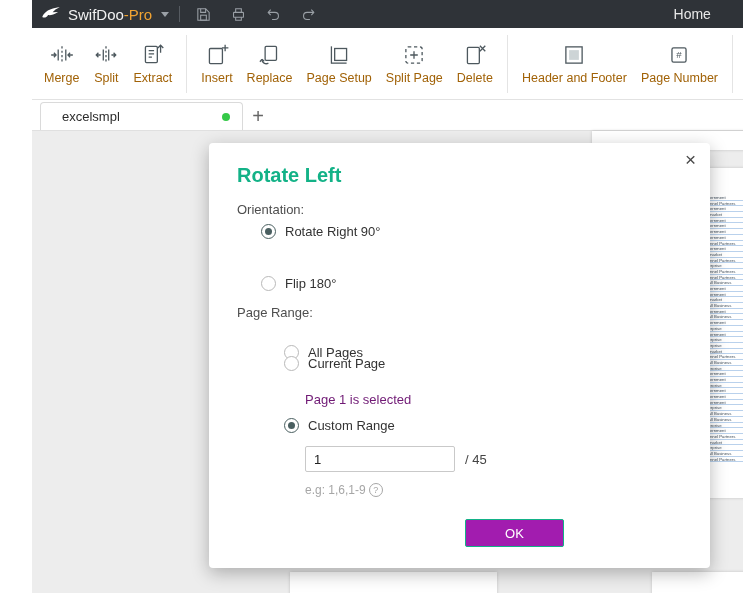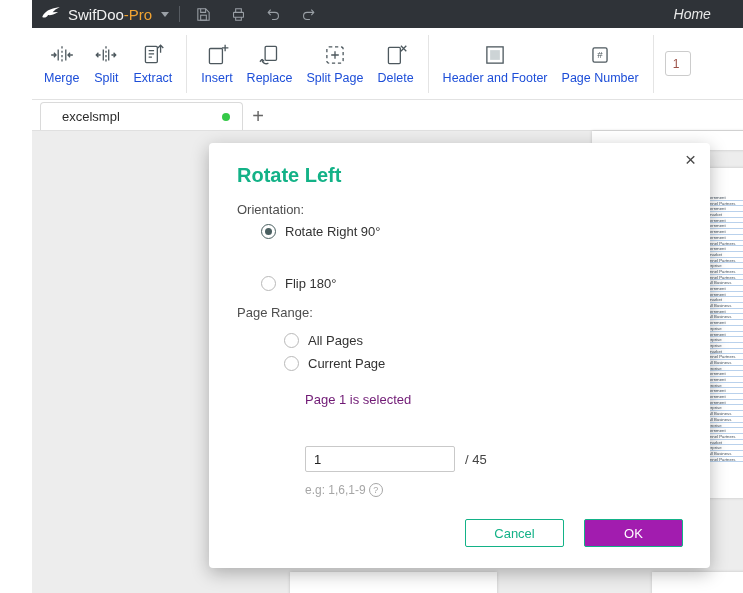--- a/index.html
+++ b/index.html
@@ -11,30 +11,30 @@
               display:flex; align-items:center; padding-left:9px; overflow:hidden; }
   .logo { display:flex; align-items:center; margin-right:7px; }
   .app-name { color:#f2f2f2; font-size:15px; }
   .app-suffix { color:#f0a332; font-size:15px; }
   .caret { width:0; height:0; border-left:4px solid transparent; border-right:4px solid transparent;
            border-top:5px solid #9aa0a6; margin:0 10px 0 9px; }
   .tb-sep { width:1px; height:16px; background:#565b61; margin-right:14px; }
   .tb-btn { width:18px; height:18px; margin-right:17px; display:flex; align-items:center; justify-content:center; }
   .tb-btn svg { stroke:#9aa0a6; fill:none; stroke-width:1.5; }
   .tb-spacer { flex:1; }
-  .menu-item { color:#e8e8e8; font-size:14px; margin-right:42px; white-space:nowrap;font-style:italic; }
+  .menu-item { color:#e8e8e8; font-size:14px; margin-right:42px; white-space:nowrap; }
   .menu-item:last-child { margin-right:-8px; }
 
   
   .toolbar { position:absolute; top:28px; left:0; width:743px; height:72px; background:#ffffff;
              border-bottom:1px solid #e2e2e2; display:flex; align-items:center; padding-left:5px; }
   .tool-item { display:flex; flex-direction:column; align-items:center; justify-content:center;
                padding:0 7px; height:64px; }
   .tool-item svg { stroke:#4d585e; fill:none; stroke-width:1.2; }
-  .tool-label { font-size:12.5px; color:#1d4ed8; margin-top:3px; white-space:nowrap; }
+  .tool-label { font-size:12.5px; color:#a16207; margin-top:3px; white-space:nowrap; }
   .tool-sep { width:1px; height:58px; background:#e4e4e4; margin:0 7px; }
   .page-box { width:26px; height:25px; border:1px solid #cccccc; border-radius:3px; background:#fff;
               display:flex; align-items:center; padding-left:7px; font-size:12px; color:#9b5148; margin-left:4px; }
 
   
   .tabbar { position:absolute; top:100px; left:0; width:743px; height:31px; background:#ffffff;
             border-bottom:1px solid #e0e0e0; display:flex; align-items:flex-end; }
   .tab { width:203px; height:28px; margin-left:8px; background:#ffffff; border:1px solid #dadada; border-bottom:none;
          border-radius:4px 4px 0 0; display:flex; align-items:center; padding:0 12px 0 21px; }
   .tab-label { font-size:13px; color:#2b2b2b; flex:1; }
@@ -64,21 +64,21 @@
   .lbl-orientation { top:59px; }
   .lbl-pagerange { top:162px; }
   .radio-row { position:absolute; display:flex; align-items:center; gap:9px; height:16px; }
   .radio { width:15px; height:15px; border:1px solid #b9b9b9; border-radius:50%; background:#fff; flex:none; }
   .radio.sel { border-color:#4a5f60; }
   .radio.sel::after { content:""; display:block; width:7px; height:7px; margin:3px; border-radius:50%; background:#4a5f60; }
   .radio-label { font-size:13px; color:#333333; white-space:nowrap; }
   .row-or1 { top:80px; left:52px; }
   .row-or2 { top:107px; left:52px; }
   .row-or3 { top:132px; left:52px; }
-  .row-all { top:189px; left:75px;align-items:flex-end; }
+  .row-all { top:201px; left:75px;align-items:flex-end; }
   .row-cur { top:212px; left:75px; }
   .row-cus { top:274px; left:75px; }
   .pr-note { position:absolute; top:249px; left:96px; font-size:13px; color:#701a75; }
   .input-row { position:absolute; top:303px; left:96px; display:flex; align-items:center; }
   .range-input { width:150px; height:26px; border:1px solid #c9c9c9; border-radius:2px; padding-left:8px;
                  font-size:13px; color:#222; font-family:"Liberation Sans", sans-serif; outline:none; }
   .range-total { font-size:13px; color:#444; margin-left:10px; }
   .hint-row { position:absolute; top:340px; left:96px; display:flex; align-items:center; gap:3px; }
   .hint-text { font-size:12px; color:#a6a6a6; }
   .help-circle { width:14px; height:14px; border:1px solid #a6a6a6; border-radius:50%; font-size:9px;
@@ -175,20 +175,28 @@
     <div class="tool-item">
       <svg viewBox="0 0 24 24" width="26" height="26">
         <rect x="7.5" y="4" width="10.5" height="13" rx="1"></rect>
           <path d="M10.5 19.5 a4 4 0 0 1 -6 -3.5"></path>
           <path d="M4.5 16 l-1.8 2.2 M4.5 16 l2.2 1.8"></path>
       </svg>
       <span class="tool-label">Replace</span>
     </div>
     <div class="tool-item">
       <svg viewBox="0 0 24 24" width="26" height="26">
+        <path d="M5 4 v16"></path>
+          <rect x="8" y="6" width="11" height="11"></rect>
+          <path d="M5 19.5 h14"></path>
+      </svg>
+      <span class="tool-label">Page Setup</span>
+    </div>
+    <div class="tool-item">
+      <svg viewBox="0 0 24 24" width="26" height="26">
         <rect x="4.5" y="4.5" width="15" height="15" rx="2" stroke-dasharray="3 2.5"></rect>
           <path d="M12 8.5 v7 M8.5 12 h7"></path>
       </svg>
       <span class="tool-label">Split Page</span>
     </div>
     <div class="tool-item">
       <svg viewBox="0 0 24 24" width="26" height="26">
         <rect x="5" y="5" width="11" height="15" rx="1"></rect>
           <path d="M16.5 3.5 l5 5 M21.5 3.5 l-5 5"></path>
       </svg>
@@ -435,30 +443,33 @@
       <div class="sec-label lbl-pagerange">Page Range:</div>
       <div class="radio-row row-all">
         <span class="radio"></span>
         <span class="radio-label">All Pages</span>
       </div>
       <div class="radio-row row-cur">
         <span class="radio"></span>
         <span class="radio-label">Current Page</span>
       </div>
       <div class="pr-note">Page 1 is selected</div>
+      <div class="radio-row row-cus">
+        <span class="radio sel"></span>
+        <span class="radio-label">Custom Range</span>
+      </div>
 
       <div class="input-row">
         <input class="range-input" type="text" value="1" style="">
         <span class="range-total">/ 45</span>
       </div>
       <div class="hint-row">
         <span class="hint-text">e.g: 1,6,1-9</span>
         <span class="help-circle">?</span>
       </div>
 
       <div class="btn-row">
-        <div class="btn btn-cancel">Cancel</div>
         <div class="btn btn-ok">OK</div>
       </div>
     </div>
   </div>
 
 </div>
 
 </body></html>

